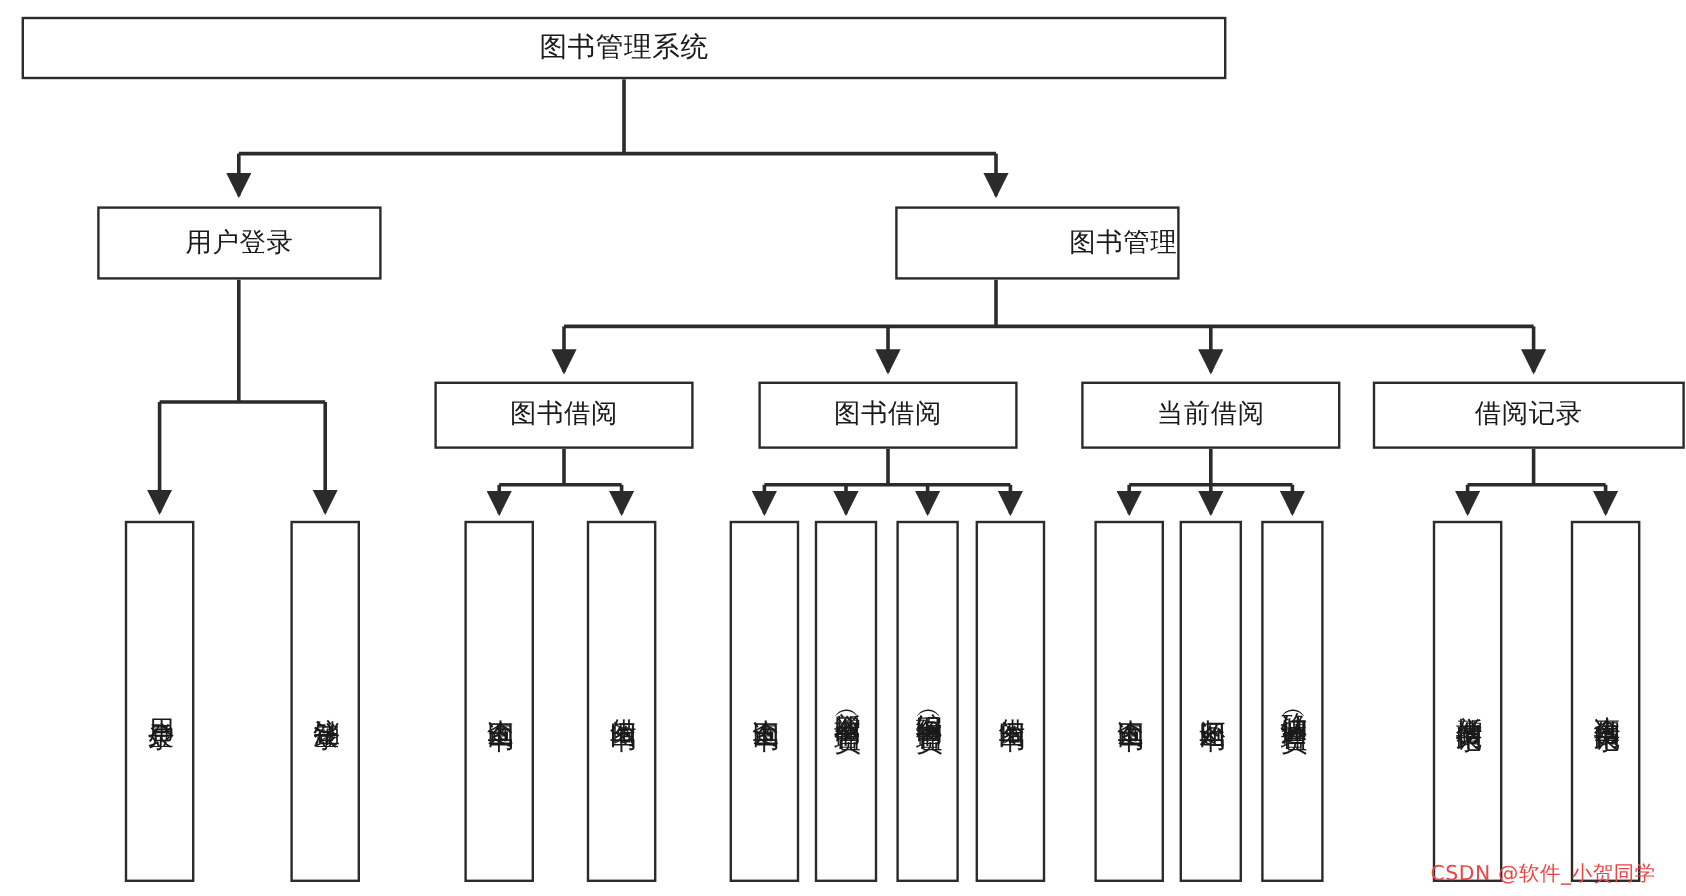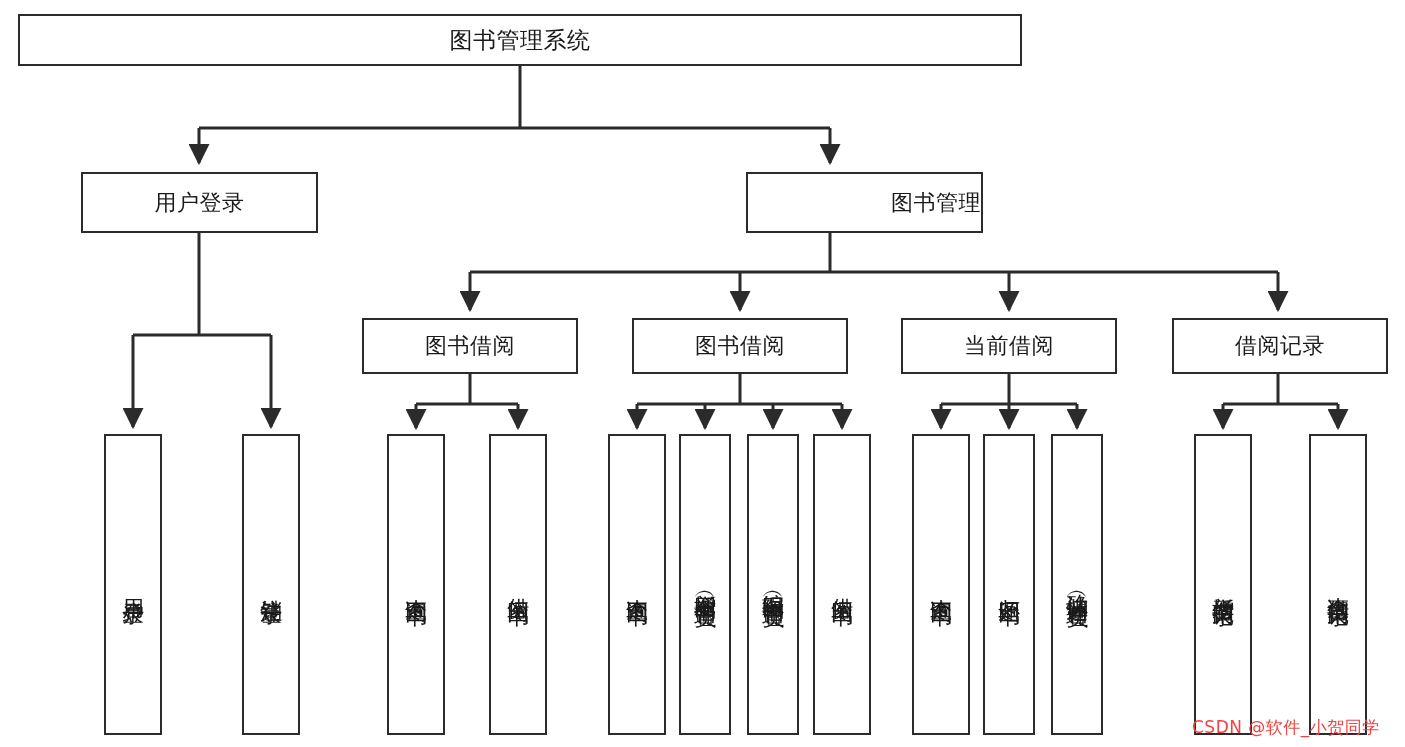--- a/index.html
+++ b/index.html
@@ -132,21 +132,21 @@
 
   <div class="node horiz" style="left:362px; top:318px; width:216px; height:56px;">
     <span class="node-label">图书借阅</span>
   </div>
   <div class="node horiz" style="left:901px; top:318px; width:216px; height:56px;">
     <span class="node-label">当前借阅</span>
   </div>
   <div class="node horiz" style="left:632px; top:318px; width:216px; height:56px;">
     <span class="node-label">图书借阅</span>
   </div>
-  <div class="node horiz" style="left:1172px; top:318px; width:216px; height:56px;">
+  <div class="node horiz" style="left:1144px; top:318px; width:260px; height:56px;">
     <span class="node-label">借阅记录</span>
   </div>
 
   <div class="node vert" style="left:104px; top:434px; width:58px; height:301px;">
     <span class="node-label">用户登录</span>
   </div>
   <div class="node vert" style="left:242px; top:434px; width:58px; height:301px;">
     <span class="node-label">注销登录</span>
   </div>
 

